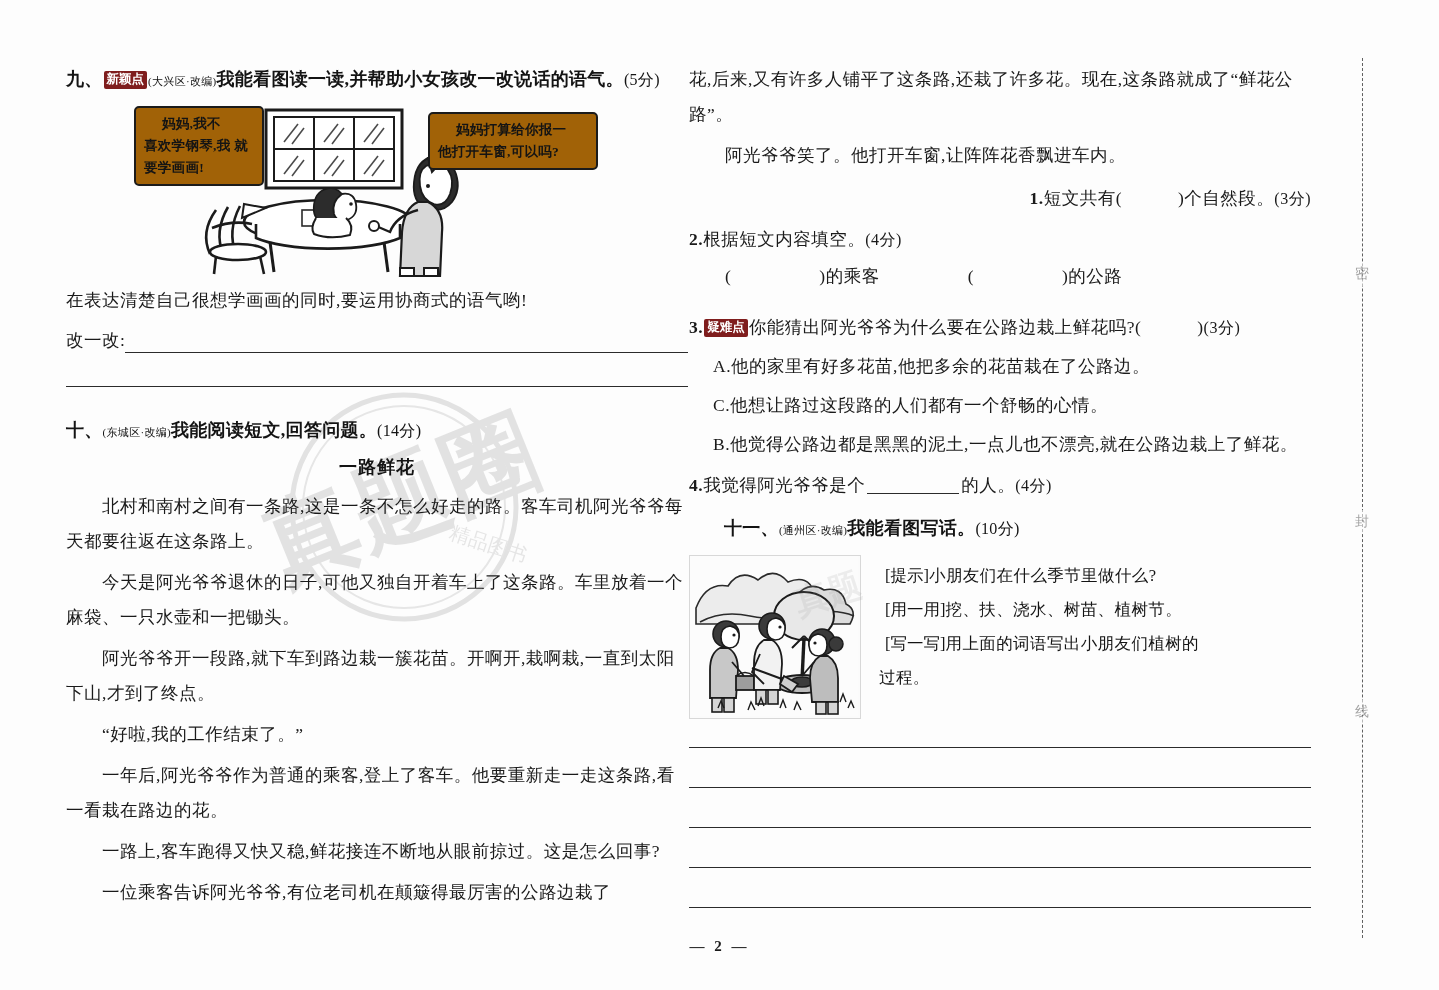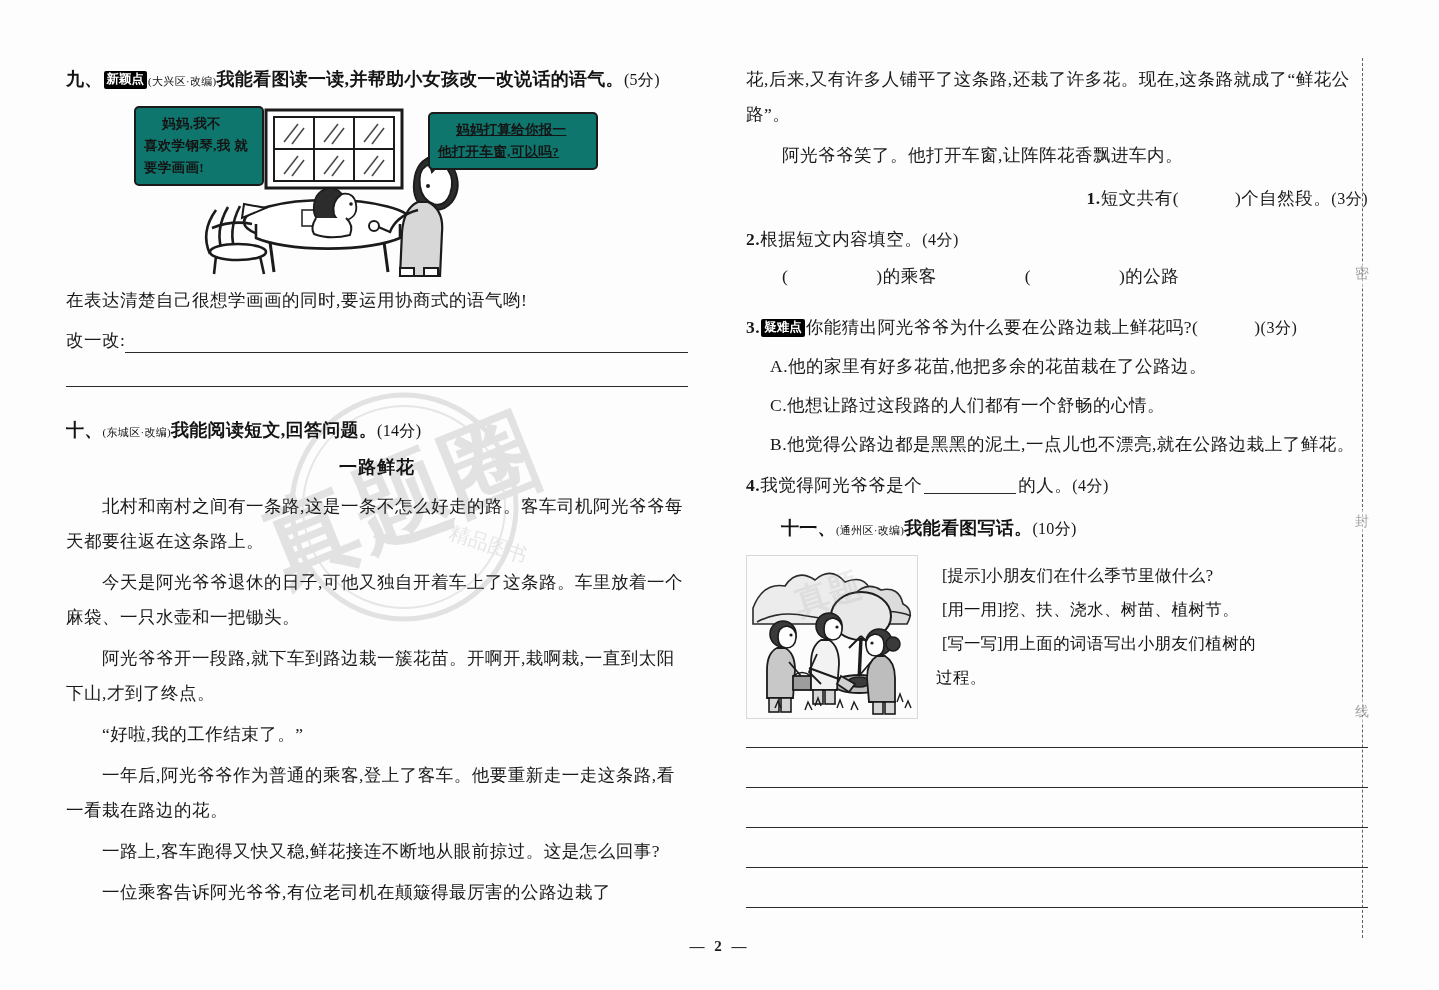--- a/index.html
+++ b/index.html
@@ -21,21 +21,21 @@
     position: absolute;
     inset: 0;
     background: #fdfdfd;
   }
   .col {
     position: absolute;
     top: 62px;
     width: 622px;
   }
   #col-left  { left: 66px; }
-  #col-right { left: 746px; }
+  #col-right { left: 689px; }
 
   
   .t {
     font-family: "Liberation Serif", "DejaVu Serif", serif;
     font-size: 17.5px;
     line-height: 35px;
     letter-spacing: 0.5px;
     color: #1a1a1a;
   }
   .bold  { font-weight: bold; }
@@ -48,21 +48,21 @@
   }
   .hdr .region {
     font-weight: normal;
     font-size: 11px;
   }
   .score { font-weight: normal; font-size: 16px; }
 
   
   .badge {
     display: inline-block;
-    background: #000000;
+    background: #7f1d1d;
     color: #ffffff;
     font-size: 12.5px;
     font-weight: bold;
     line-height: 1;
     padding: 2.5px 3px 3.5px 3px;
     border-radius: 2px;
     vertical-align: 2px;
     letter-spacing: 0;
     margin: 0 1px;
   }
@@ -79,31 +79,31 @@
   
   .illu1 {
     position: relative;
     height: 175px;
     margin: 4px 0 6px 0;
   }
   .bubble {
     position: absolute;
     border: 2px solid #1b1b1b;
     border-radius: 5px;
-    background: #0f766e;
+    background: #a16207;
     font-size: 13.5px;
     line-height: 22px;
     padding: 5px 8px;
     letter-spacing: .3px;
     font-family: "Liberation Serif", "DejaVu Serif", serif;
     font-weight: bold;
     z-index: 4;
   }
   #bubble-girl  { left: 68px;  top: 4px;  width: 110px; }
-  #bubble-mom   { left: 362px; top: 10px; width: 150px; text-decoration: underline; }
+  #bubble-mom   { left: 362px; top: 10px; width: 150px; }
   .bubble .ind { text-indent: 18px; display:block; }
 
   
   .illu2 {
     position: absolute;
     left: 0; top: 0;
     width: 170px; height: 162px;
     border: 1px solid #d8d8d8;
     background: #fbfbfb;
     overflow: hidden;

